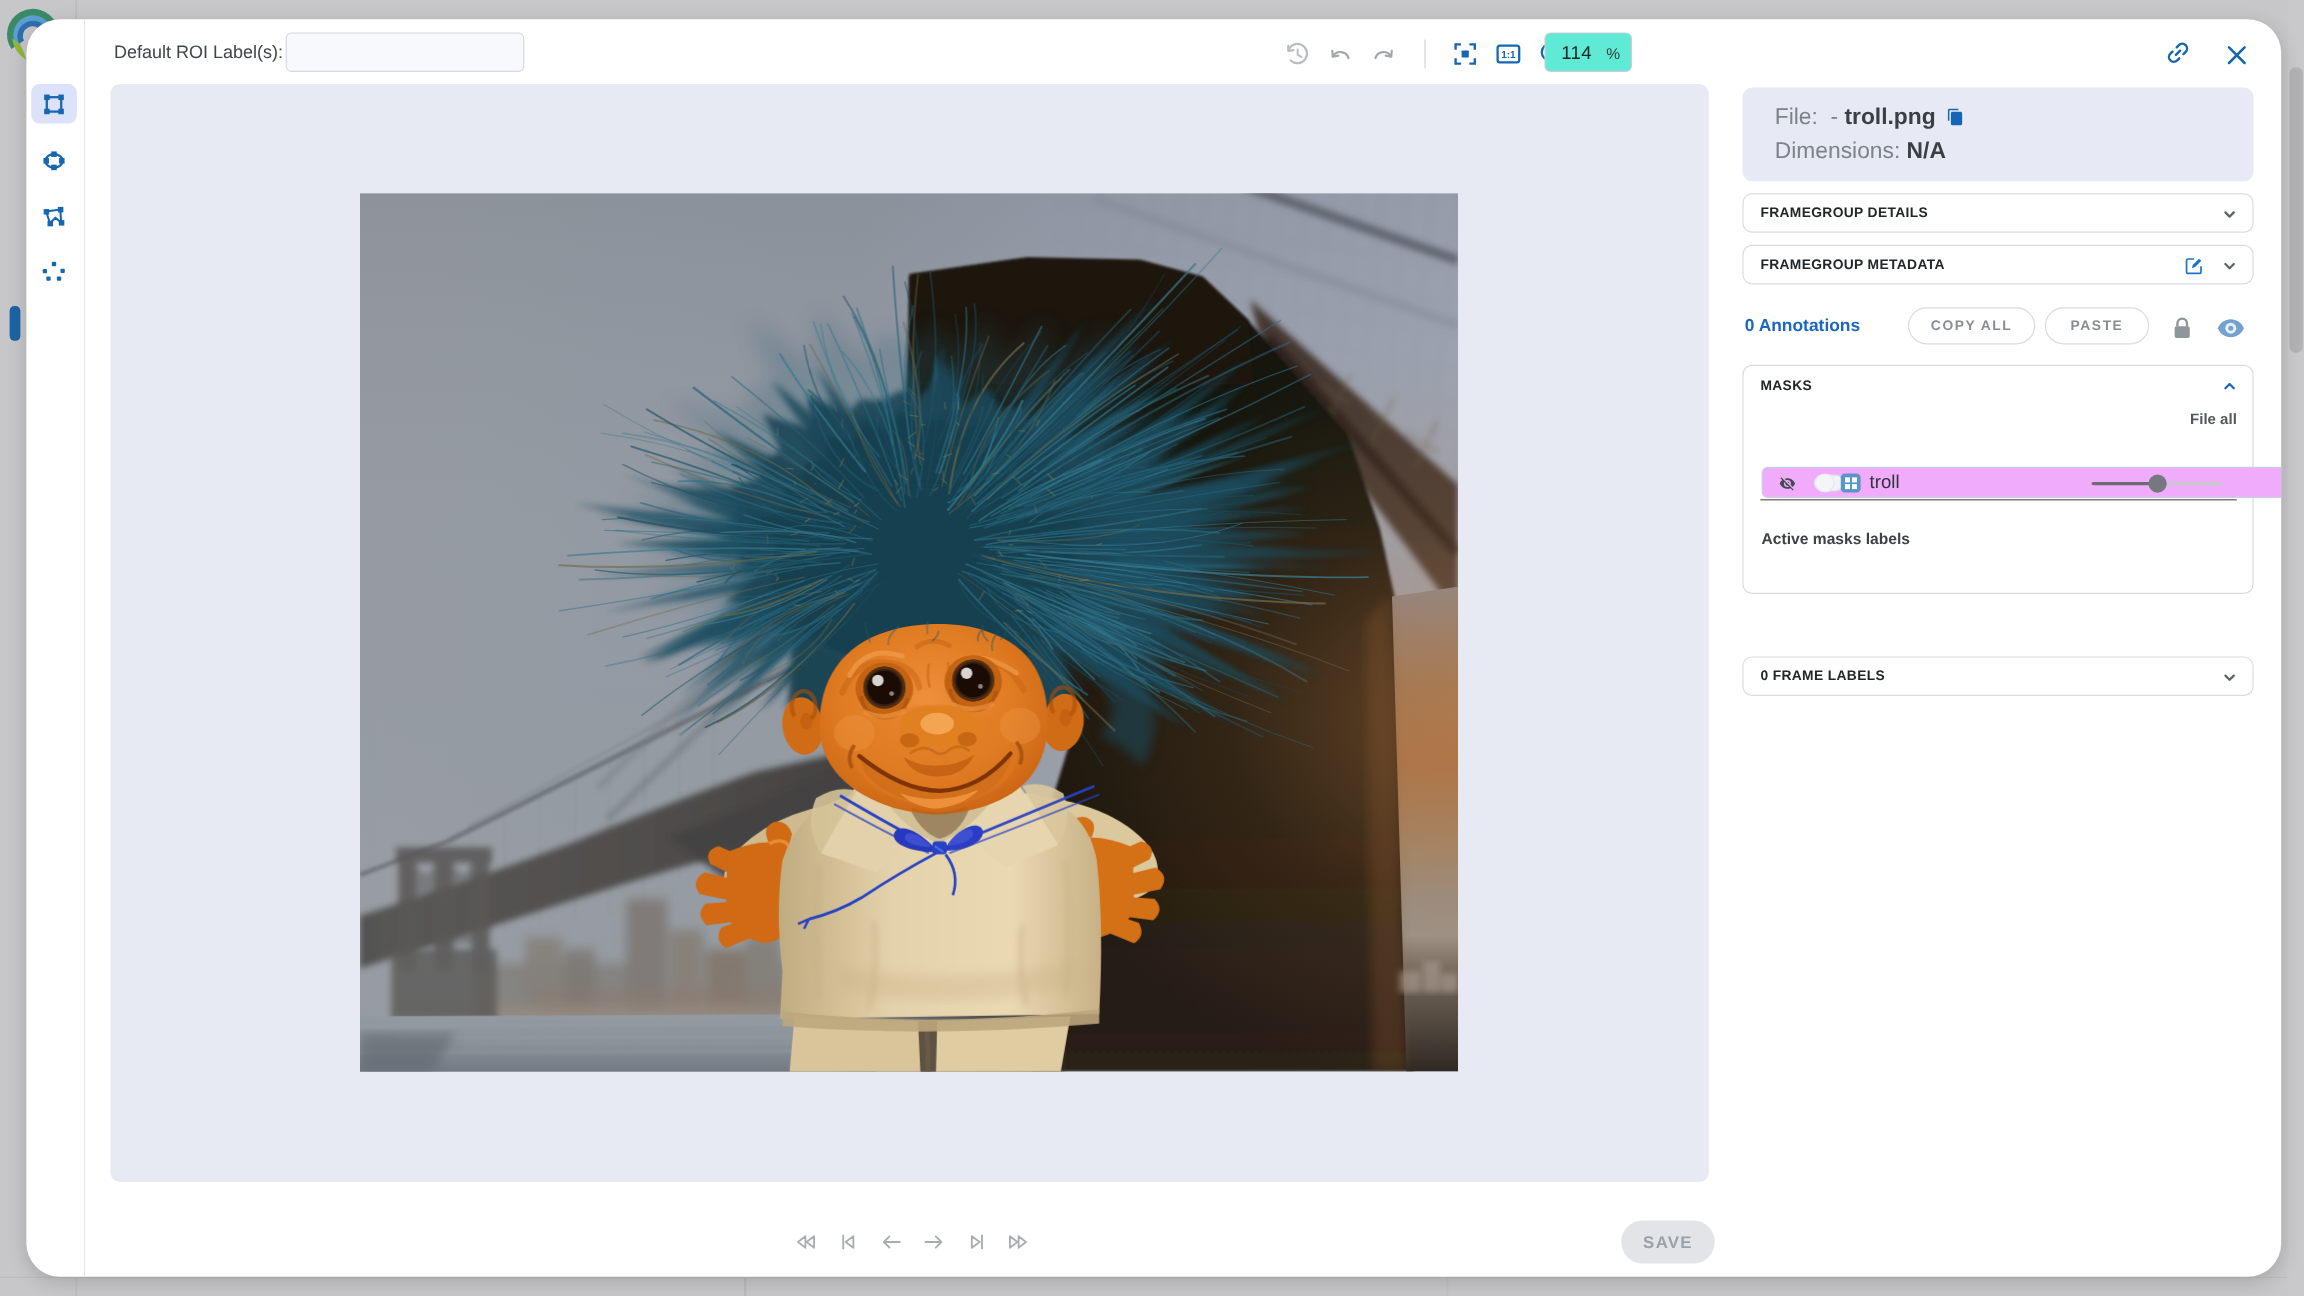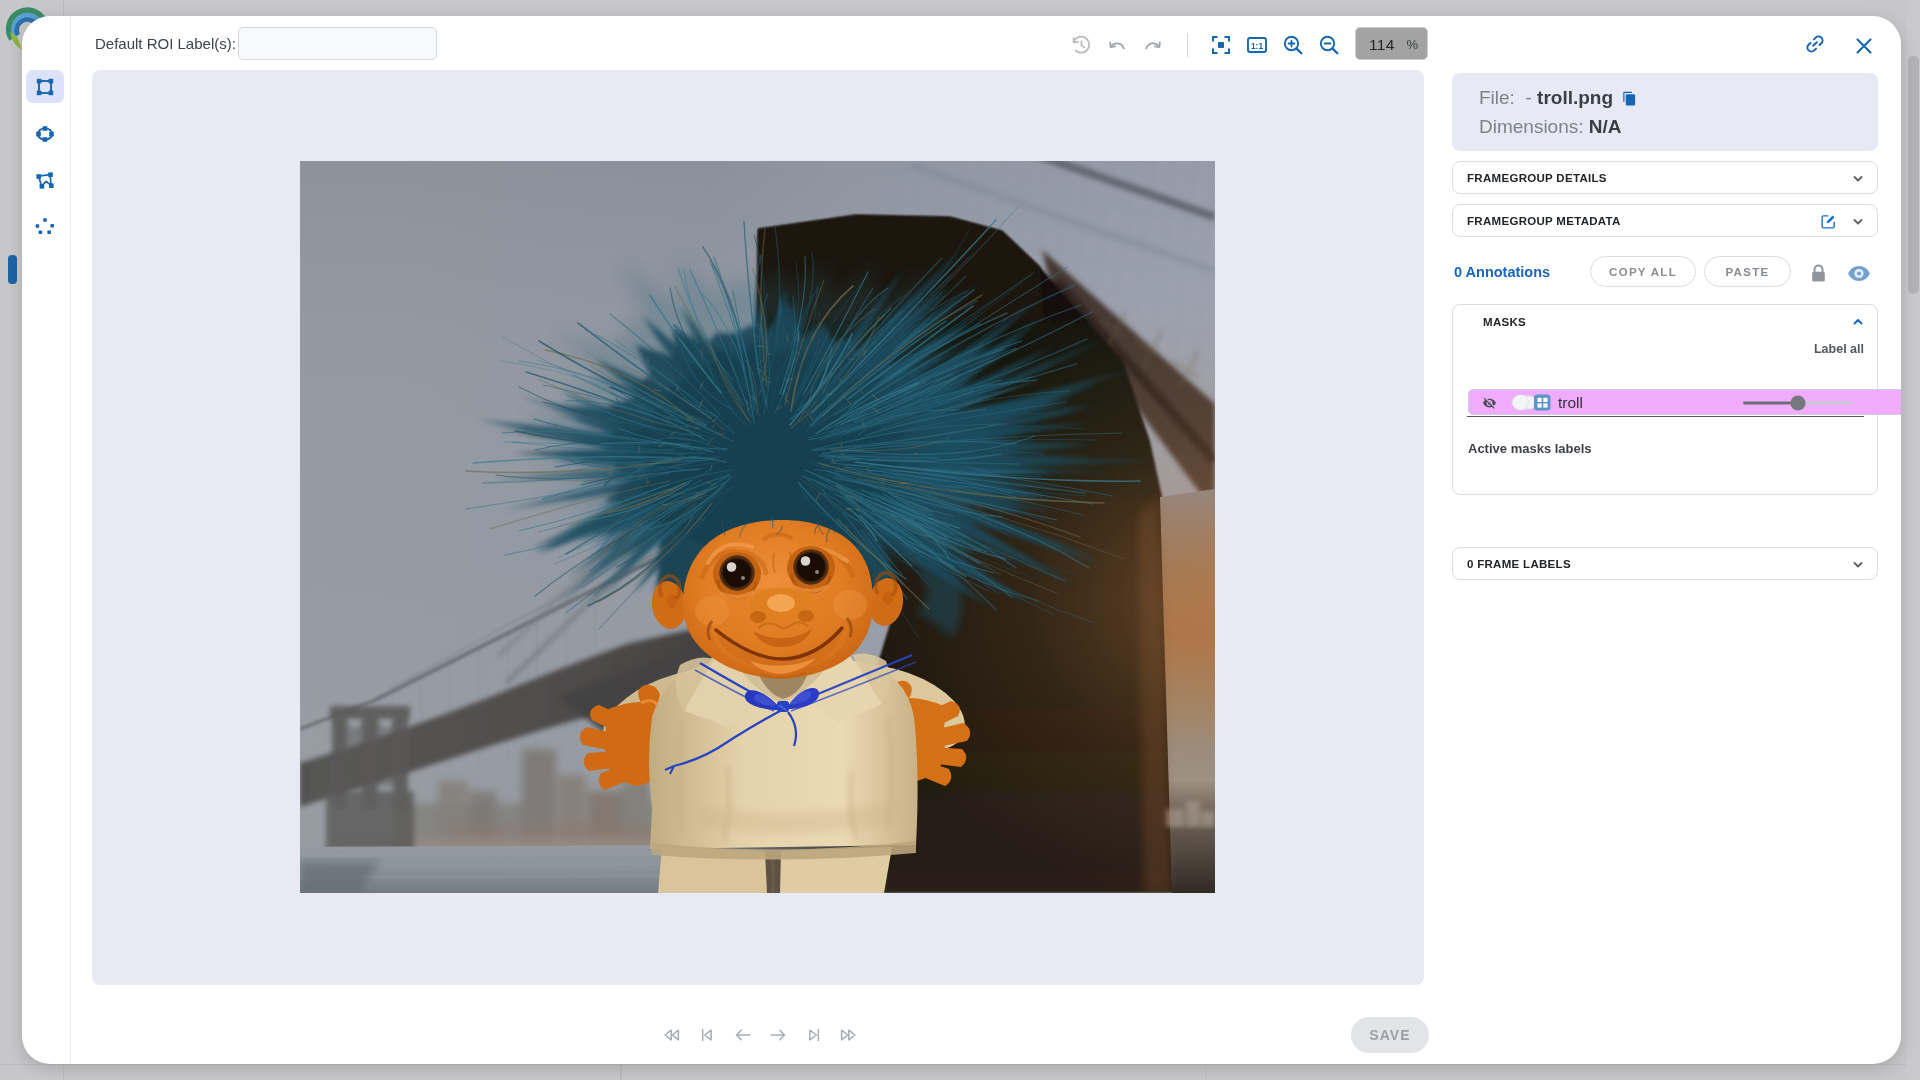--- a/index.html
+++ b/index.html
@@ -9,21 +9,21 @@
  border-radius:28px;box-shadow:0 4px 16px rgba(0,0,0,.16);overflow:hidden}
 #sidebar-div{position:absolute;left:48px;top:0;width:1px;height:100%;background:#e8eaee}
 .tool{position:absolute;left:4px;width:38px;height:33px;border-radius:7px;display:flex;
  align-items:center;justify-content:center}
 .tool.sel{background:#dbe2f9}
 #roilabel{position:absolute;left:73px;top:19px;font-size:15px;color:#3f4449}
 #roiinput{position:absolute;left:216px;top:11px;width:199px;height:33px;background:#f8f9fc;
  border:1px solid #d4d8e2;border-radius:5px}
 .tico{position:absolute;top:17px;width:24px;height:24px}
 #tool-div{position:absolute;left:1165px;top:17px;width:1px;height:24px;background:#d3d6db}
-#zoombox{position:absolute;left:1333px;top:11px;width:73px;height:33px;background:#a3a3a3;
+#zoombox{position:absolute;left:1265px;top:11px;width:73px;height:33px;background:#5eead4;
  border:1px solid #c9cdd6;border-radius:5px;color:#232629}
 #zoombox .v{position:absolute;left:13px;top:8px;font-size:15.5px;letter-spacing:.3px}
 #zoombox .p{position:absolute;right:9px;top:9px;font-size:13px;color:#3c4043}
 #canvas{position:absolute;left:70px;top:54px;width:1332px;height:915px;background:#e7eaf3;border-radius:8px}
 #photo{position:absolute;left:208px;top:91px;width:915px;height:732px}
 .pb{position:absolute;top:1011px;width:18px;height:16px}
 #savebtn{position:absolute;left:1329px;top:1001px;width:78px;height:36px;border-radius:18px;
  background:#e3e4e7;color:#9ba1a8;font-size:14px;font-weight:bold;letter-spacing:1.1px;
  display:flex;align-items:center;justify-content:center}
 
@@ -33,21 +33,21 @@
 #infobox .r2{position:absolute;left:27px;top:43px}
 #infobox b{color:#3a3f45;font-weight:bold}
 .acc{position:absolute;left:1430px;width:426px;height:33px;border:1px solid #d9dce1;border-radius:8px;
  background:#fff}
 .acc .t{position:absolute;left:14px;top:10px;font-size:11.5px;font-weight:bold;color:#232629;letter-spacing:.3px}
 .acc .ch{position:absolute;right:10px;top:8px}
 #annrow{position:absolute;left:1432px;top:248px;font-size:14.5px;font-weight:bold;color:#1a66c0}
 .pillbtn{position:absolute;top:240px;height:31px;border:1px solid #d9dce1;border-radius:16px;background:#fff;
  color:#878d93;font-size:11.5px;font-weight:bold;letter-spacing:1.3px;display:flex;align-items:center;justify-content:center}
 #maskcard{position:absolute;left:1430px;top:288px;width:426px;height:191px;border:1px solid #d9dce1;border-radius:8px;background:#fff}
-#maskcard .hd{position:absolute;left:30px;top:11px;font-size:11.5px;font-weight:bold;color:#232629;letter-spacing:.3px}
+#maskcard .hd{position:absolute;left:14px;top:11px;font-size:11.5px;font-weight:bold;color:#232629;letter-spacing:.3px}
 #maskcard .showall{position:absolute;right:13px;top:37px;font-size:12.5px;font-weight:bold;color:#53575e}
 #maskrow{position:absolute;left:15px;top:84px;width:469px;height:26px;background:#f0abfc;
  border:1px solid #c9cfdc;border-radius:5px}
 #maskdiv{position:absolute;left:14px;top:111px;width:397px;height:1px;background:#565b62}
 #actlabels{position:absolute;left:15px;top:136px;font-size:13px;font-weight:bold;color:#3e4247}
 #trolltxt{position:absolute;left:89px;top:4px;font-size:15.5px;color:#303338}
 </style></head><body>
 <div id="backdrop">
     <svg class="abs" style="left:4px;top:4px" width="48" height="48" viewBox="0 0 48 48">
       <g fill="none">
@@ -1150,21 +1150,21 @@
     <svg class="abs" style="left:1825px;top:249px" width="24" height="17" viewBox="0 0 24 17">
       <path d="M12 1 C7 1 2.9 4.1 1.2 8.5 2.9 12.9 7 16 12 16 s9.1-3.1 10.8-7.5 C21.1 4.1 17 1 12 1z" fill="#74a2cf"></path>
       <circle cx="12" cy="8.5" r="4.6" fill="#e9eef5"></circle>
       <circle cx="12" cy="8.5" r="2.1" fill="#74a2cf"></circle>
     </svg>
     <div id="maskcard">
       <span class="hd">MASKS</span>
       <span class="ch" style="position:absolute;right:10px;top:7px"><svg width="18" height="18" viewBox="0 0 18 18">
           <path d="M5.5 11.5 L9 8 L12.5 11.5" fill="none" stroke="#1a66c0" stroke-width="1.9" stroke-linecap="round" stroke-linejoin="round"></path>
         </svg></span>
-      <span class="showall">Label all</span>
+      <span class="showall">File all</span>
       <div id="maskrow">
         <svg class="abs" style="left:13px;top:6px" width="15" height="14" viewBox="0 0 24 24">
           <path d="M12 7a5 5 0 0 1 5 5c0 .65-.13 1.26-.36 1.83l2.92 2.92A11.8 11.8 0 0 0 23 12c-1.73-4.39-6-7.5-11-7.5-1.4 0-2.74.25-3.98.7l2.16 2.16C10.74 7.13 11.35 7 12 7zM2 4.27l2.28 2.28.46.46A11.8 11.8 0 0 0 1 12c1.73 4.39 6 7.5 11 7.5 1.55 0 3.03-.3 4.38-.84l.42.42L19.73 22 21 20.73 3.27 3 2 4.27zM7.53 9.8l1.55 1.55c-.05.21-.08.43-.08.65a3 3 0 0 0 3 3c.22 0 .44-.03.65-.08l1.55 1.55c-.67.33-1.41.53-2.2.53a5 5 0 0 1-5-5c0-.79.2-1.53.53-2.2zm4.31-.78l3.15 3.15.02-.16a3 3 0 0 0-3-3l-.17.01z" fill="#454b52"></path>
         </svg>
         <svg class="abs" style="left:42px;top:4px" width="40" height="17" viewBox="0 0 40 17">
           <rect x="1" y="2" width="24" height="13" rx="6.5" fill="#f1f3f8" stroke="#dde1e9" stroke-width="1"></rect>
           <circle cx="10" cy="8.5" r="8" fill="#e7eaf0"></circle>
           <circle cx="9.6" cy="8.2" r="7.2" fill="#f4f5f9"></circle>
           <rect x="23" y="0.5" width="16.5" height="16" rx="3.5" fill="#5895c9"></rect>
           <rect x="26.5" y="3.8" width="4.2" height="4.2" fill="#fff"></rect>

